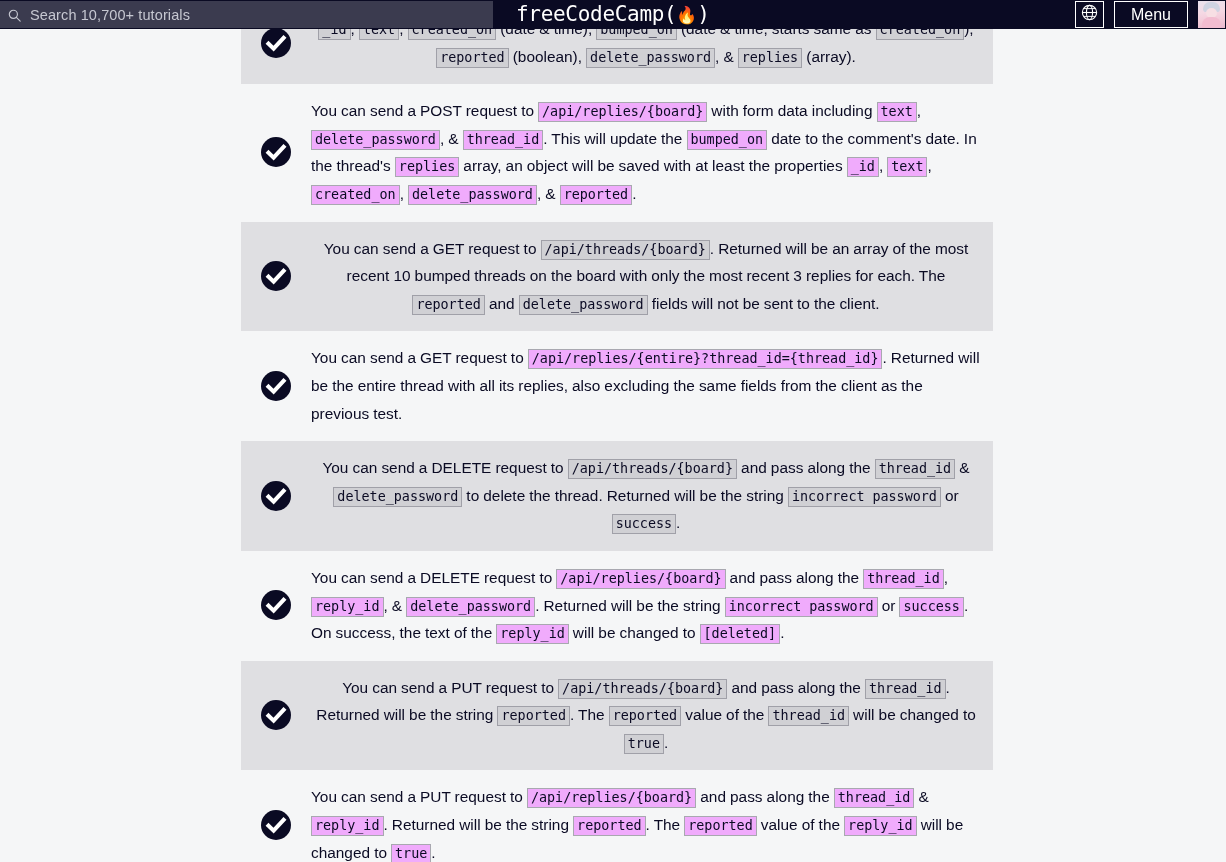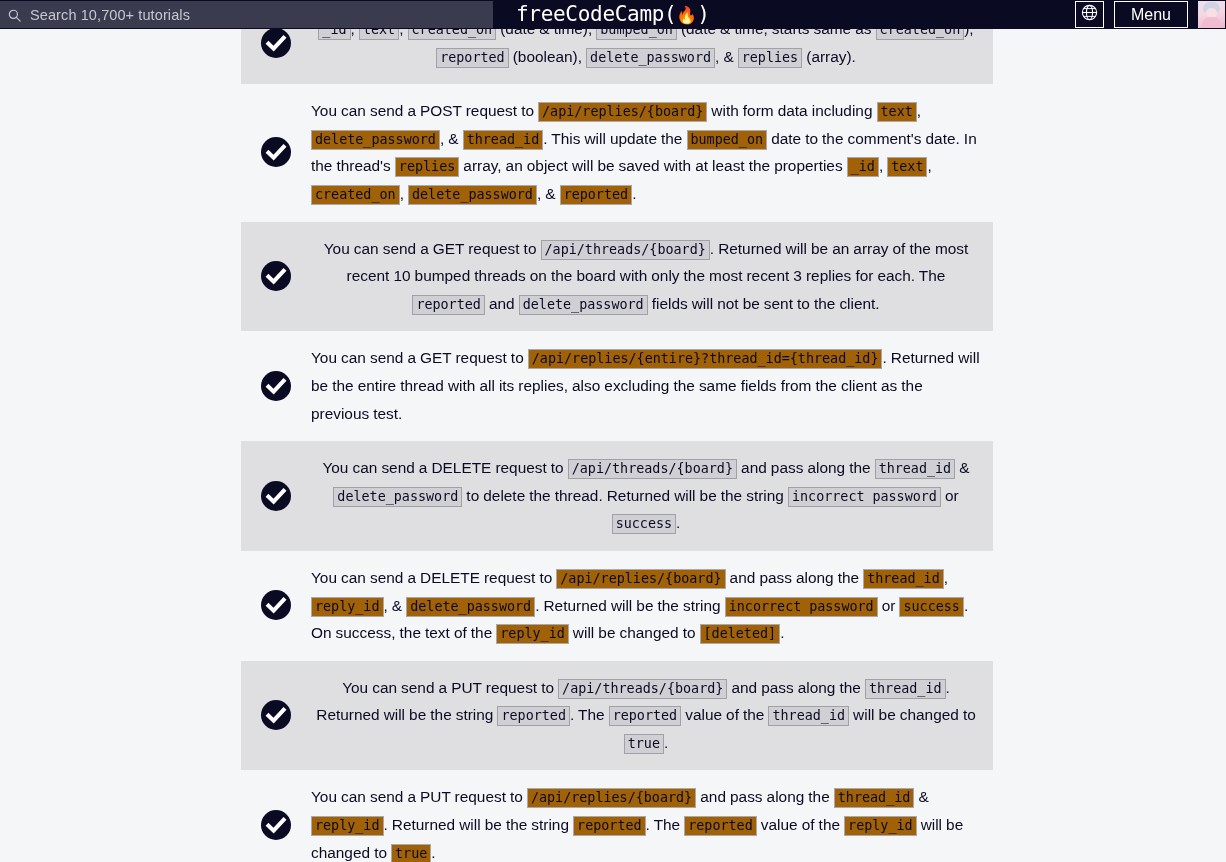--- a/index.html
+++ b/index.html
@@ -174,21 +174,21 @@
     color: #0a0a23;
     font-size: 15.4px;
     line-height: 27.6px;
     font-family: "Liberation Sans", sans-serif;
     word-spacing: -0.2px;
   }
 
   code.chip {
     font-family: "DejaVu Sans Mono", monospace;
     font-size: 13.4px;
-    background: #a16207;
+    background: #f0abfc;
     border: 1px solid #a8a8b0;
     padding: 1px 3px 2px 3px;
     border-radius: 0;
     color: #0a0a23;
     white-space: nowrap;
     line-height: 1;
   }
   .test-item.shaded code.chip {
     background: #d0d0d4;
     border-color: #a0a0a8;

